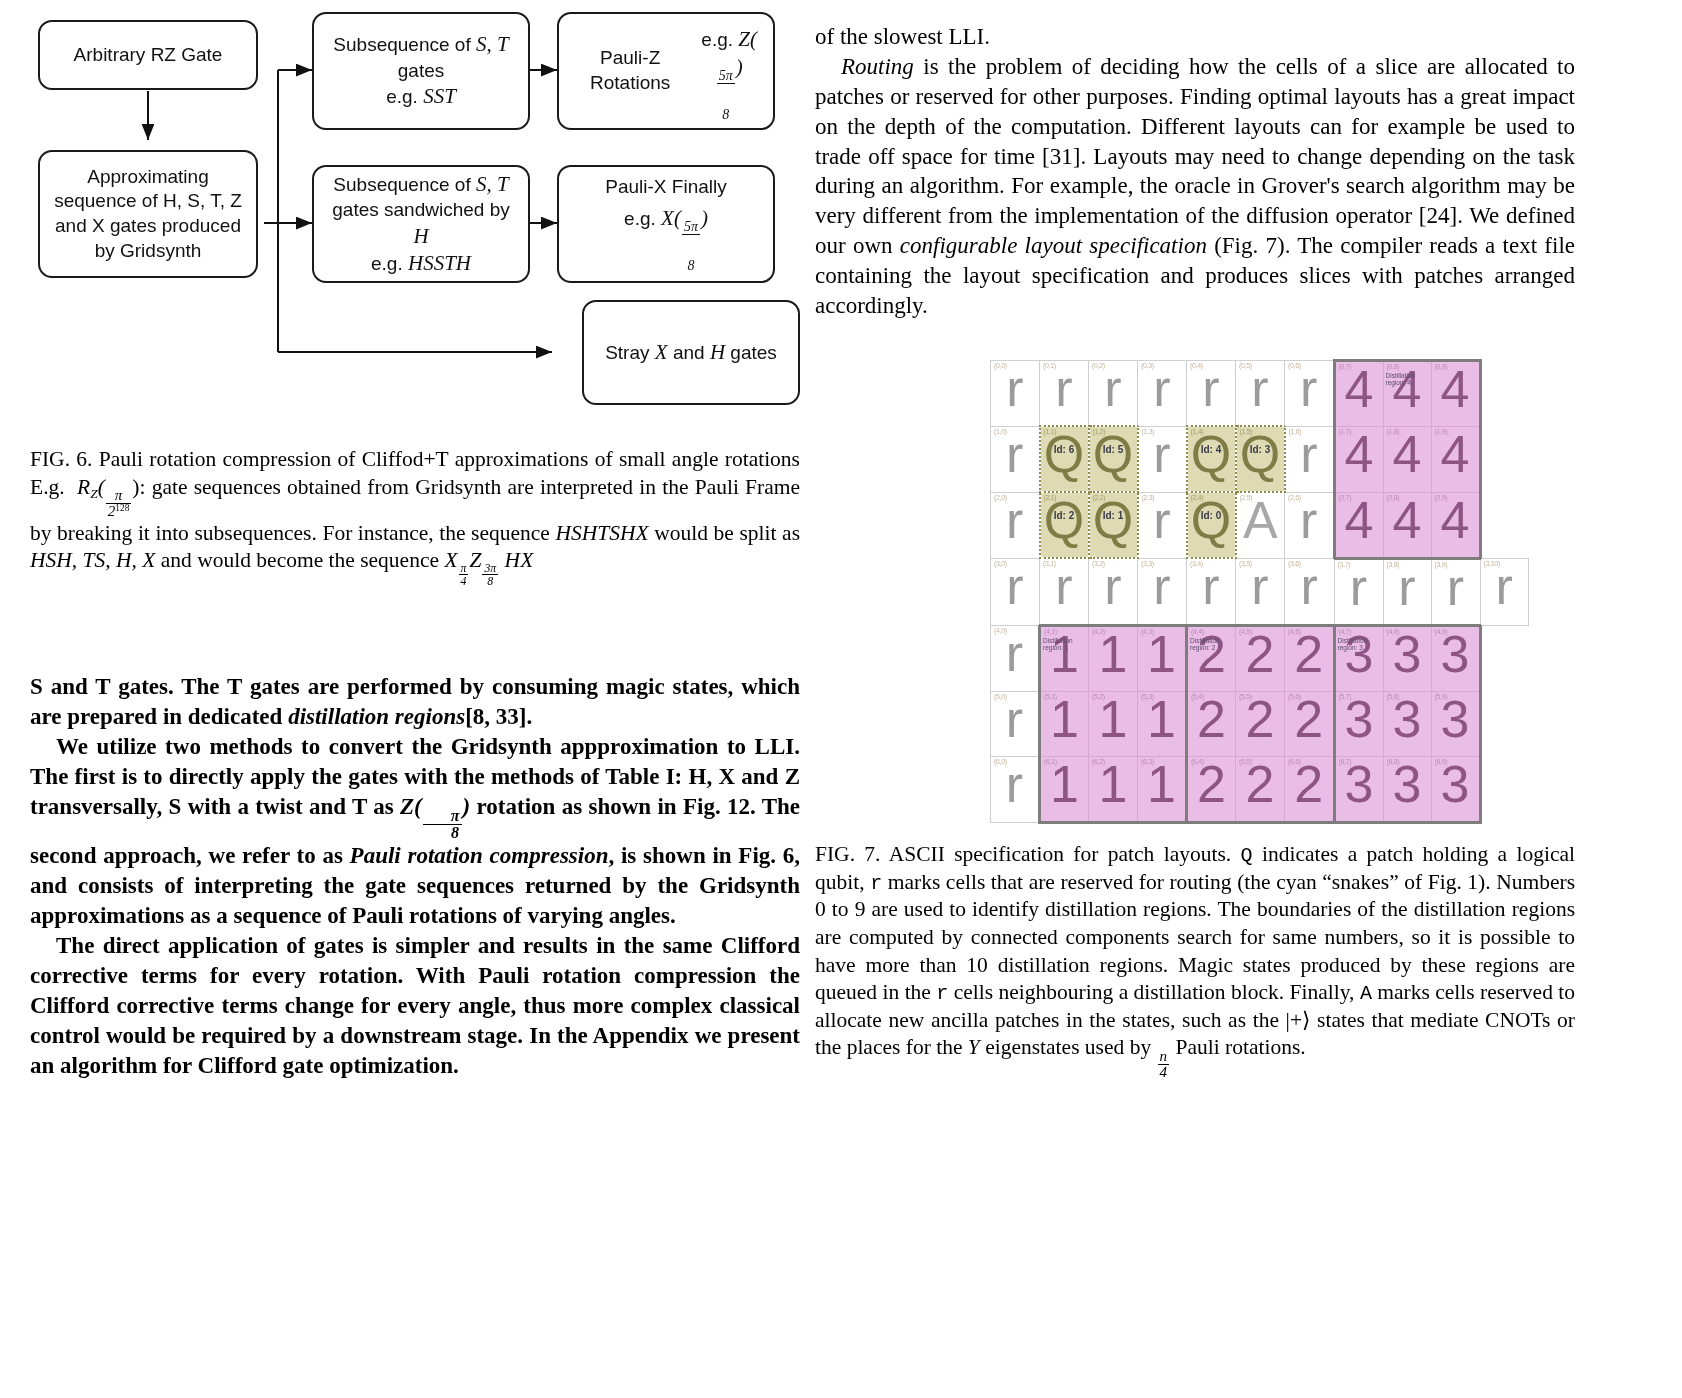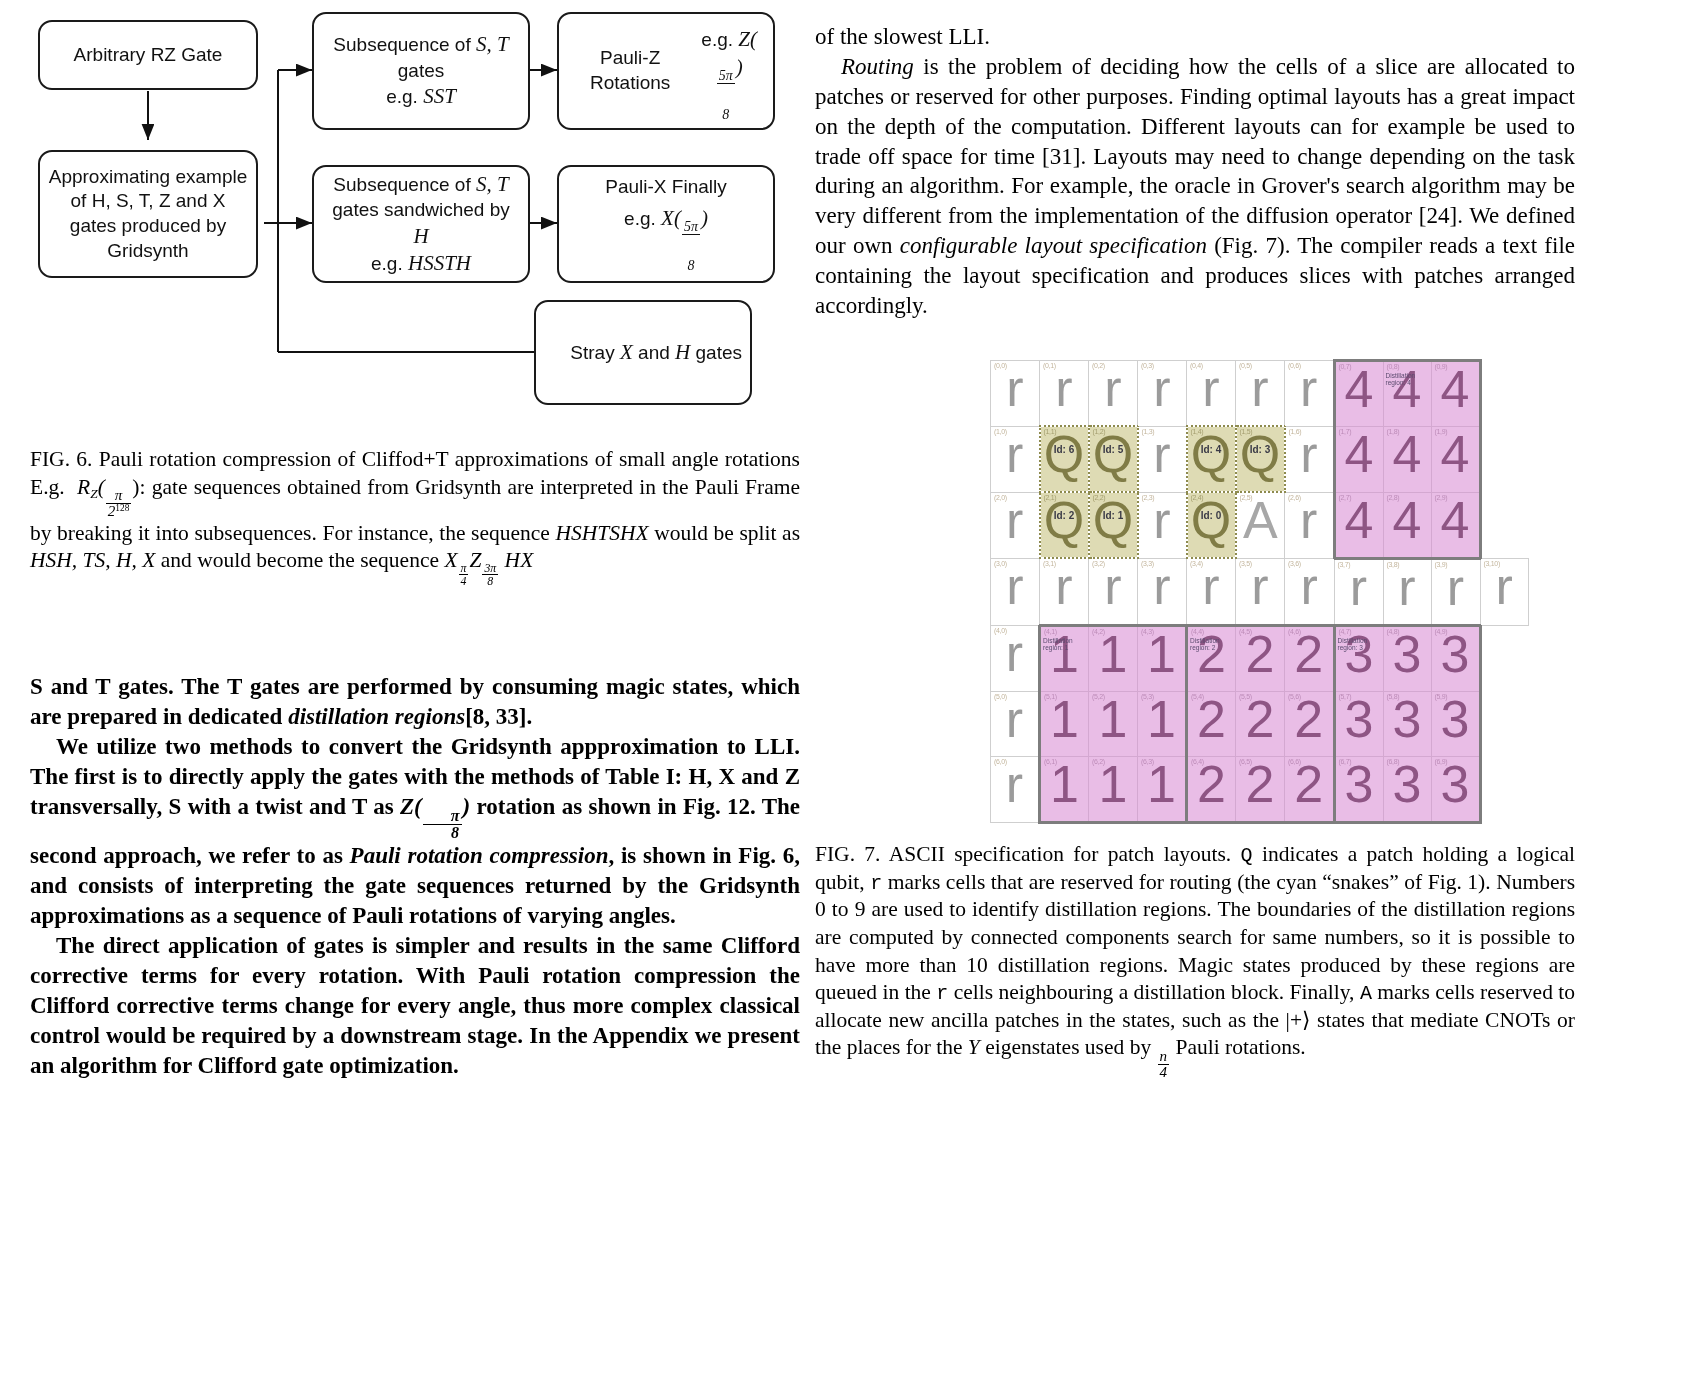--- a/index.html
+++ b/index.html
@@ -231,21 +231,21 @@
         <line x1="499" y1="70" x2="527" y2="70" stroke="#111" stroke-width="2" marker-end="url(#ah)"></line>
 
         <line x1="499" y1="223" x2="527" y2="223" stroke="#111" stroke-width="2" marker-end="url(#ah)"></line>
       </svg>
 
       <div class="node" style="left:8px; top:20px; width:220px; height:70px;">
         <span>Arbitrary RZ Gate</span>
       </div>
 
       <div class="node" style="left:8px; top:150px; width:220px; height:128px;">
-        <span>Approximating example of H, S, T, Z and X gates produced by Gridsynth</span>
+        <span>Approximating sequence of H, S, T, Z and X gates produced by Gridsynth</span>
       </div>
 
       <div class="node" style="left:282px; top:12px; width:218px; height:118px; flex-direction:column;">
         <div>
           <span>Subsequence of</span>
           <span class="ital">S, T</span>
         </div>
         <div>gates</div>
         <div>
           <span>e.g.</span>
@@ -281,21 +281,21 @@
         <div>Pauli-X Finally</div>
         <div style="margin-top:6px;">
           <span>e.g.</span>
           <span class="ital">X</span><span class="ital">(</span><span class="frac">
               <span class="num">5π</span>
               <span class="den">8</span>
             </span><span class="ital">)</span>
         </div>
       </div>
 
-      <div class="node" style="left:504px; top:300px; width:218px; height:105px; justify-content:flex-end;">
+      <div class="node" style="left:552px; top:300px; width:218px; height:105px; justify-content:center;">
         <div>
           <span>Stray</span>
           <span class="ital">X</span>
           <span>and</span>
           <span class="ital">H</span>
           <span>gates</span>
         </div>
       </div>
     </div>
 

